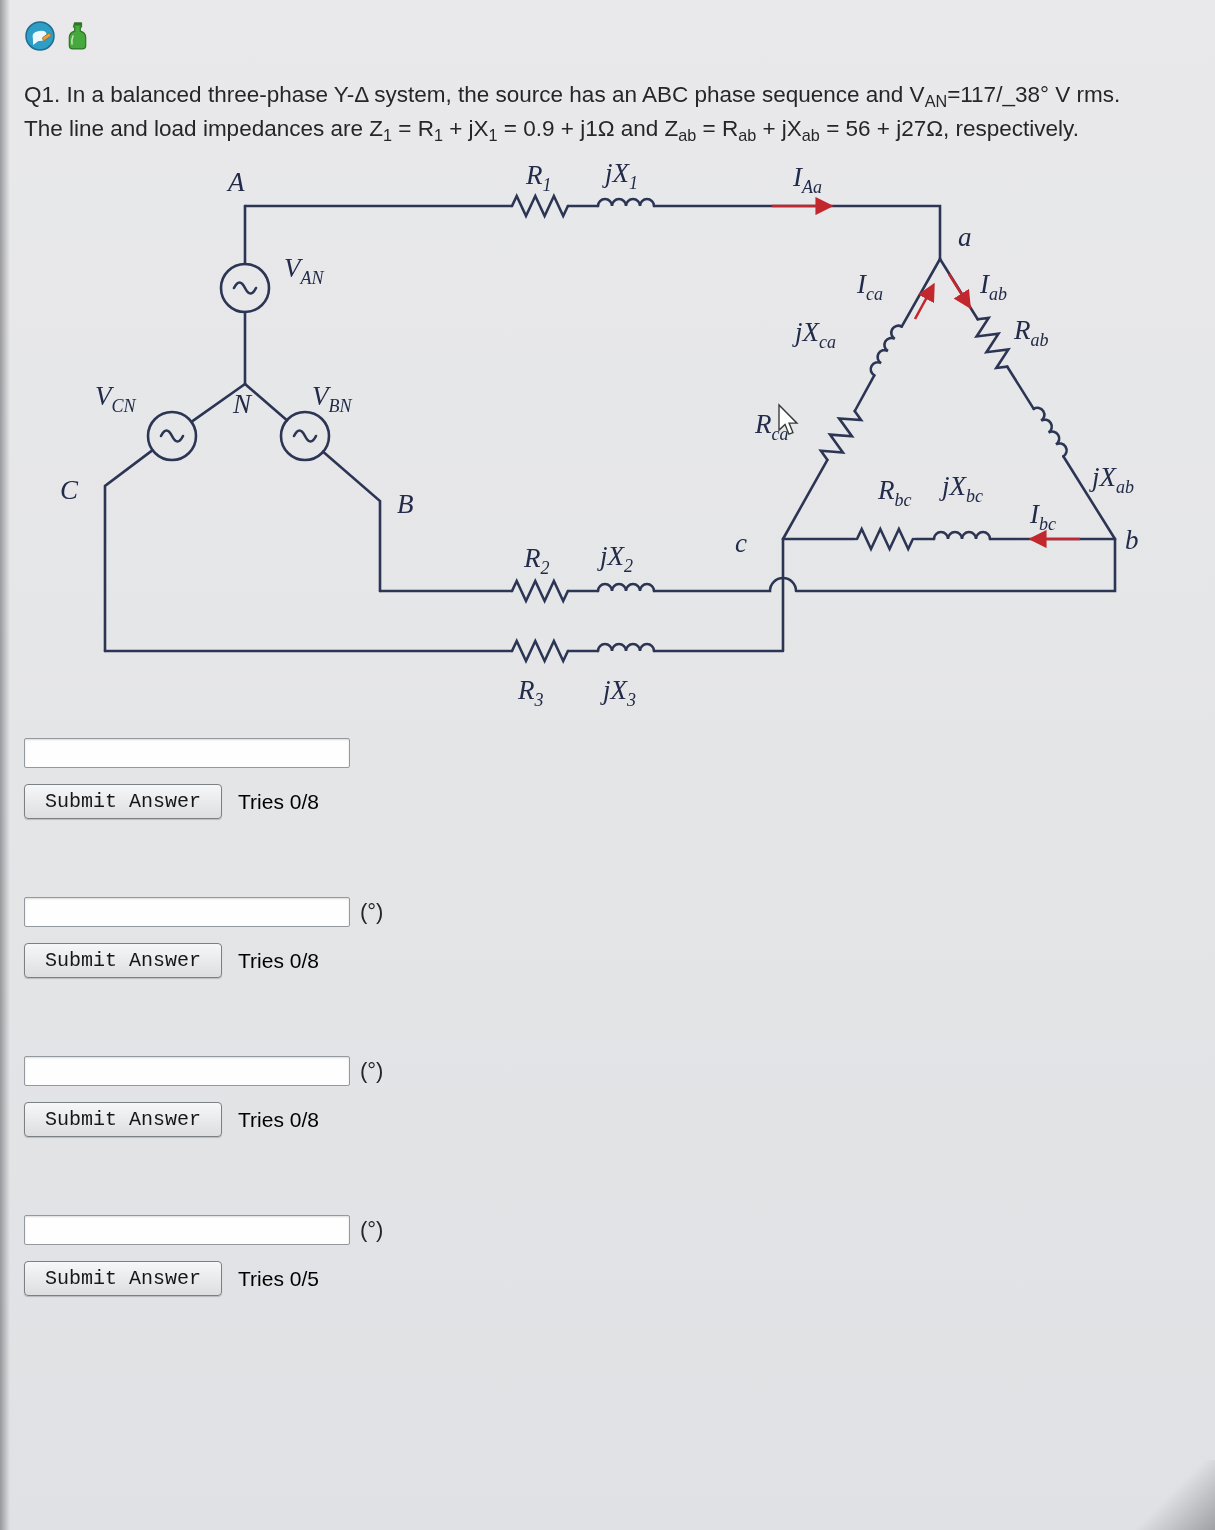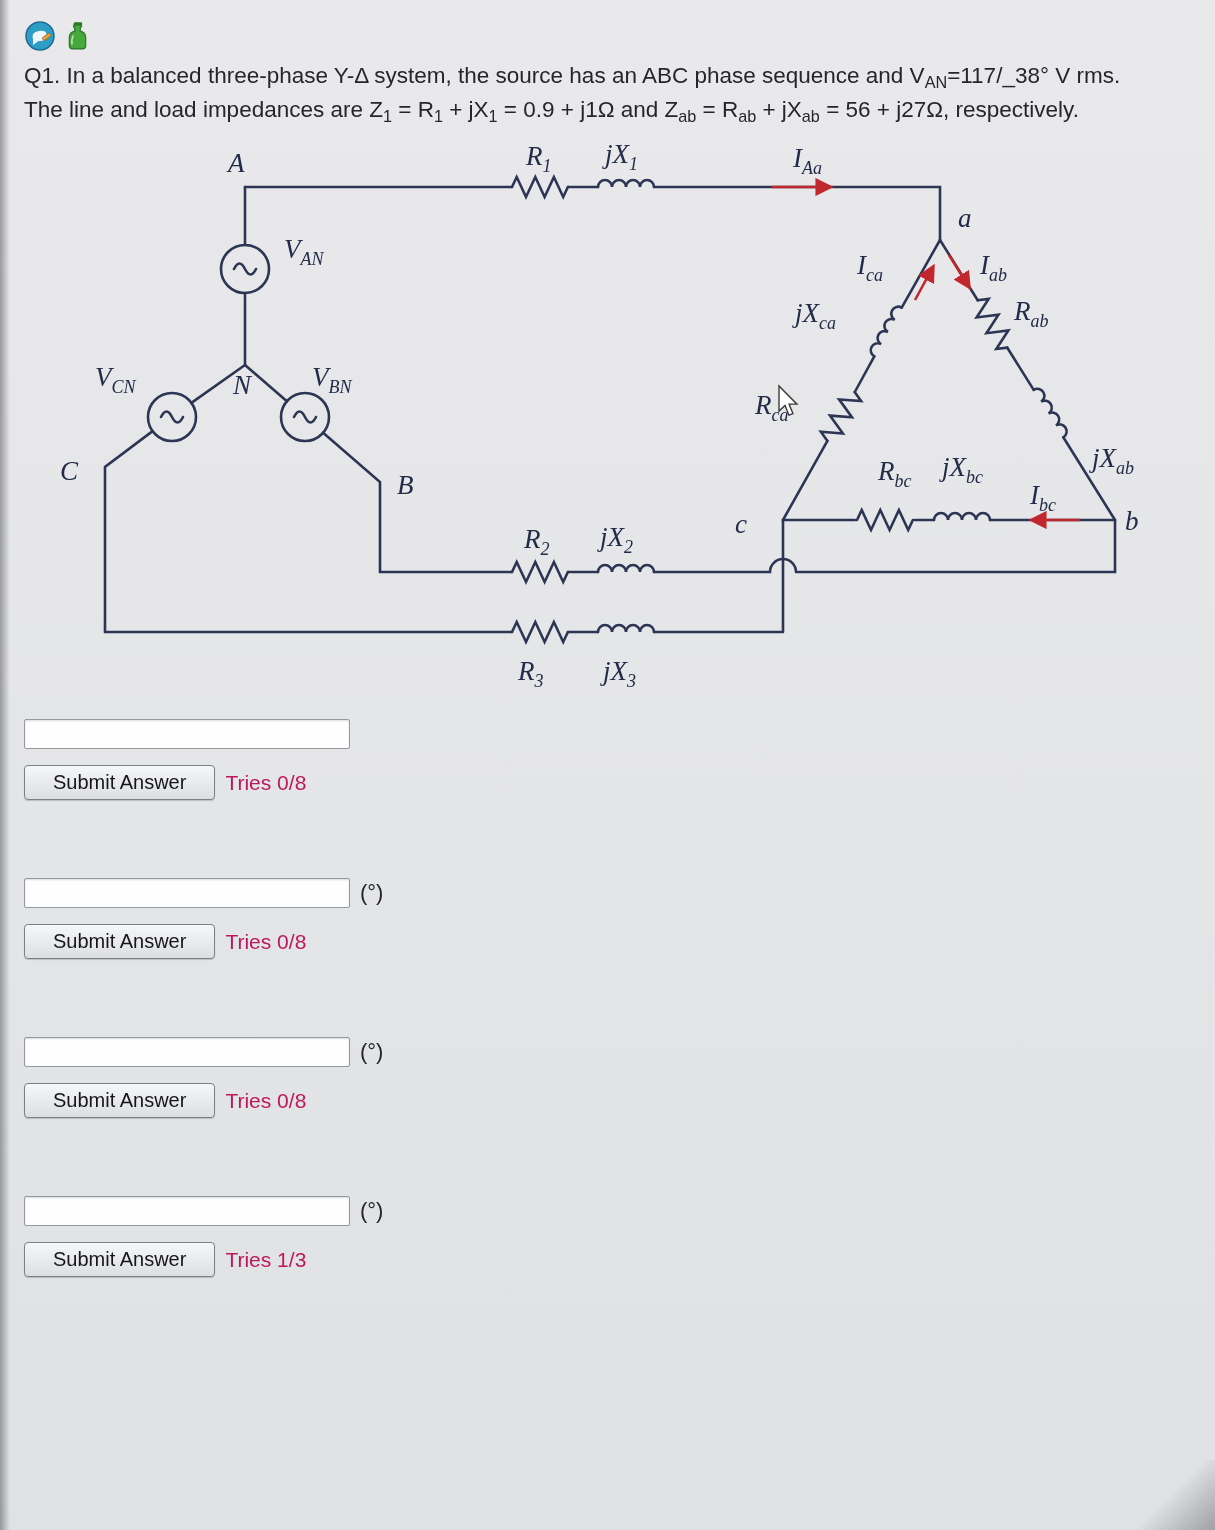--- a/index.html
+++ b/index.html
@@ -8,41 +8,41 @@
     background:linear-gradient(180deg,#e9e9eb 0%,#e4e5e7 55%,#dfe1e4 100%);
     font-family:"Liberation Sans",sans-serif;color:#26262a;
   }
   body::before{content:"";position:absolute;left:0;top:0;width:10px;height:100%;
     background:linear-gradient(90deg,rgba(90,92,96,.55),rgba(90,92,96,0));pointer-events:none;}
   body::after{content:"";position:absolute;right:0;bottom:0;width:110px;height:70px;
     background:linear-gradient(135deg,rgba(0,0,0,0) 55%,rgba(80,82,86,.45) 100%);pointer-events:none;}
   .pad{padding-left:24px;padding-right:26px;}
   .toolbar{padding-top:20px;display:flex;gap:6px;align-items:center;}
   .tool-icon{width:32px;height:32px;display:inline-block;}
-  .question{margin-top:8px;font-size:22.5px;line-height:1.42;max-width:1130px;}
+  .question{margin-top:27px;font-size:22.5px;line-height:1.42;max-width:1130px;}
   .sub{font-size:0.72em;vertical-align:-0.28em;}
   .mi{font-family:"Liberation Serif",serif;}
   .circuit-wrap{margin:0;}
   svg.circuit{display:block;}
   .w{stroke:#2c3654;stroke-width:2.6;fill:none;stroke-linecap:round;}
   .cur{stroke:#c1272d;stroke-width:2.6;fill:none;}
   .clabel{font-family:"Liberation Serif",serif;font-style:italic;font-size:27px;fill:#222b49;}
   .clsub{font-size:18px;}
   .part{margin-bottom:78px;}
   .part:first-of-type{margin-top:12px;}
   .prompt{margin:0 0 12px 0;font-size:22.5px;}
   .answer-row{display:flex;align-items:center;}
   .answer-input{width:312px;height:28px;border:1px solid #94999e;border-radius:2px;
     background:#fefefe;box-shadow:inset 0 1px 2px rgba(0,0,0,.14);font-size:18px;padding:0 6px;}
   .unit{font-size:22px;margin-left:10px;}
   .submit-row{margin-top:16px;display:flex;align-items:center;}
-  .submit-btn{font-family:Liberation Sans, sans-serif;font-size:20px;color:#17171a;
-    padding:5px 28px;border:1px solid #7b8085;border-radius:4px;
+  .submit-btn{font-family:Liberation Mono, monospace;font-size:20px;color:#17171a;
+    padding:5px 20px;border:1px solid #7b8085;border-radius:4px;
     background:linear-gradient(180deg,#f6f7f8,#dcdee0);box-shadow:0 1px 1px rgba(0,0,0,.18);cursor:pointer;}
-  .tries{font-size:21px;margin-left:10px;color:#be185d;}
+  .tries{font-size:21px;margin-left:16px;color:#000000;}
 </style>
 </head>
 <body>
 
 <div class="toolbar pad">
   <span class="tool-icon">
     <svg viewBox="0 0 32 32" width="32" height="32">
       <circle cx="16" cy="16" r="14" fill="#2f9ec6" stroke="#1b6e92" stroke-width="1.5"></circle>
       <path d="M9 20 q-2.5 -8 6 -9 q8.5 -1 7.5 5 q-1 5.5 -8 5 l-5.5 4 z" fill="#ffffff" opacity="0.92"></path>
       <rect x="18" y="18" width="9" height="3.4" rx="1" transform="rotate(-35 18 18)" fill="#e9a23b" stroke="#9a6a1e" stroke-width="0.8"></rect>
@@ -190,15 +190,15 @@
   </div>
 </section>
 
 <section class="part pad">
   <div class="answer-row">
     <input class="answer-input" type="text" value="" style="">
     <span class="unit">(°)</span>
   </div>
   <div class="submit-row">
     <button class="submit-btn">Submit Answer</button>
-    <span class="tries">Tries 1/3</span>
+    <span class="tries">Tries 0/5</span>
   </div>
 </section>
 
 </body></html>

